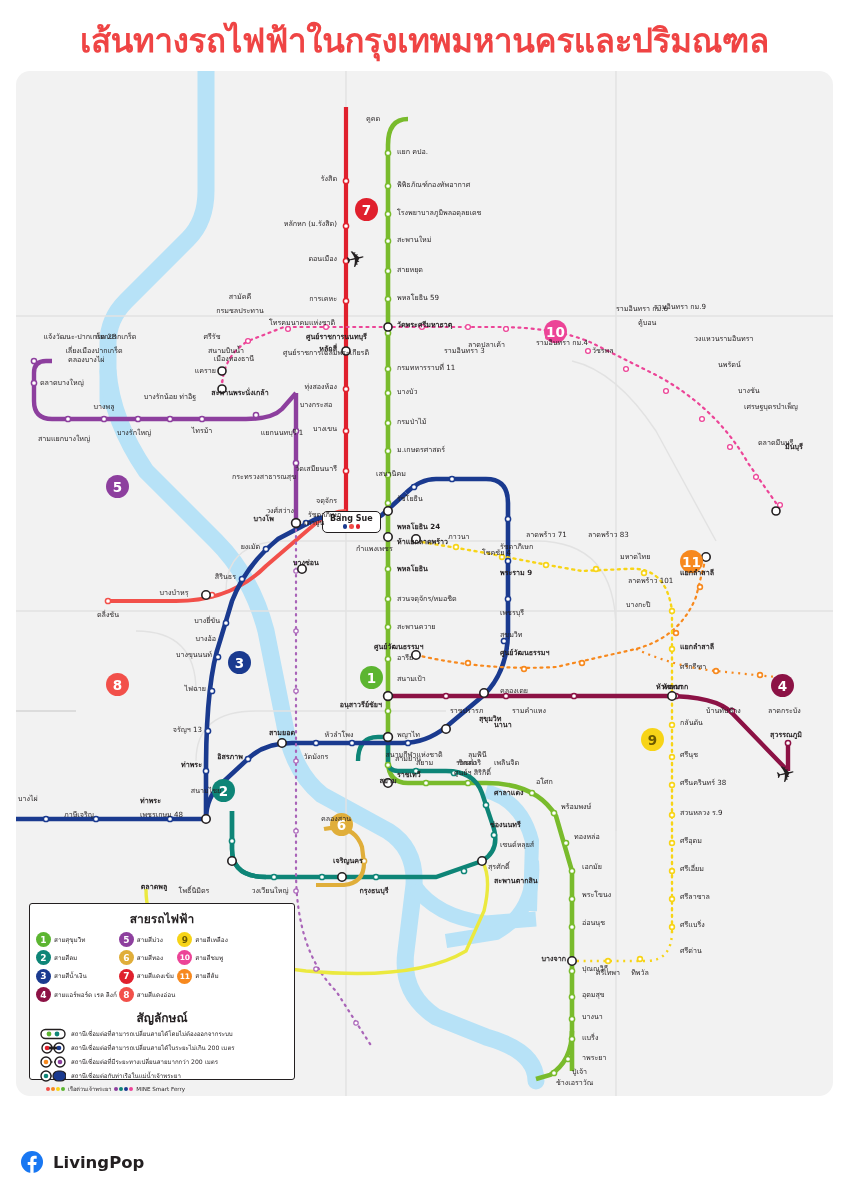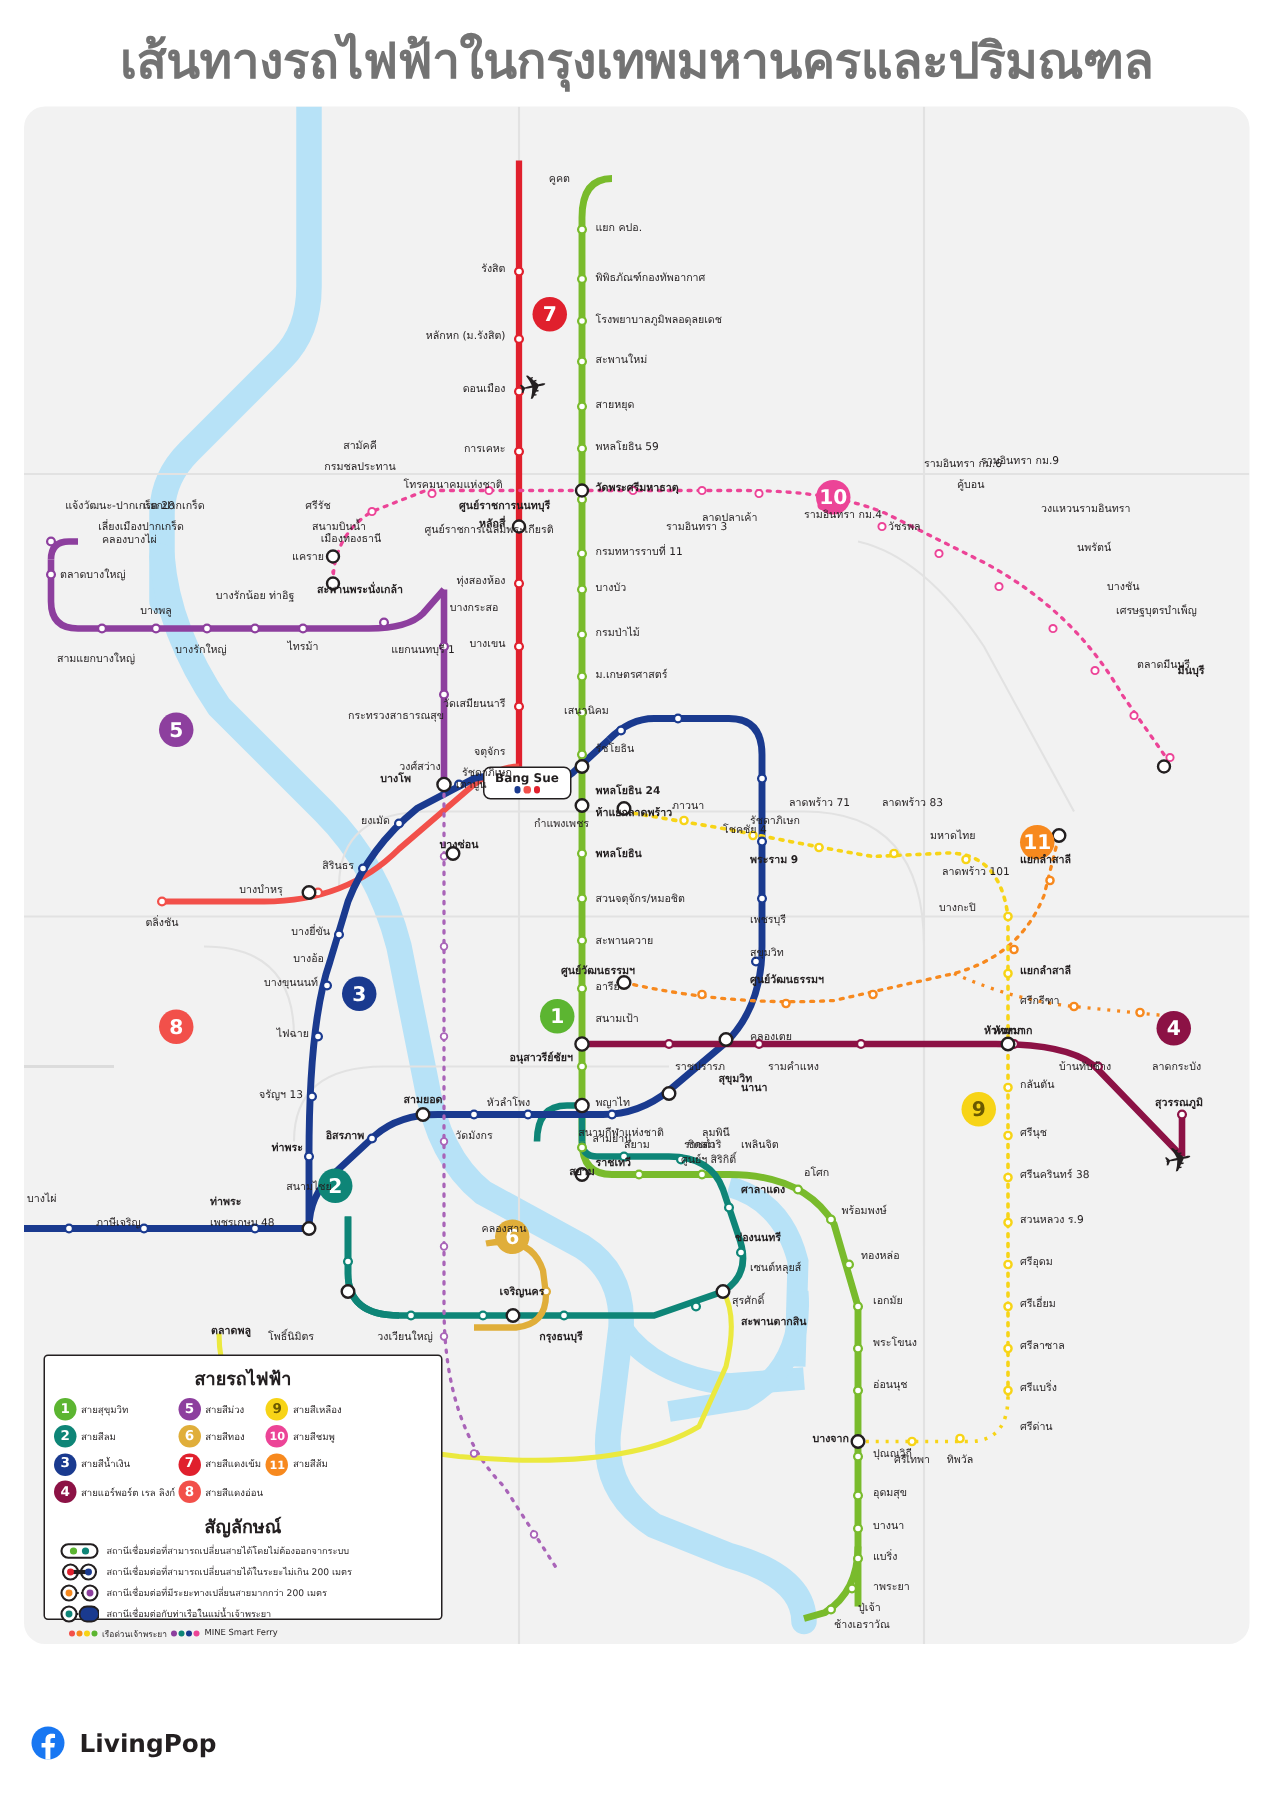--- a/index.html
+++ b/index.html
@@ -1,19 +1,19 @@
 <!DOCTYPE html>
 <html><head>
 <meta charset="utf-8">
 <style>
   html,body{margin:0;padding:0;background:#ffffff;}
   body{width:849px;height:1200px;position:relative;overflow:hidden;
        font-family:"DejaVu Sans","Liberation Sans",sans-serif;}
   #title{position:absolute;left:0;top:14px;width:849px;text-align:center;
-         font-size:33px;font-weight:bold;color:#737373;letter-spacing:-.3px;
+         font-size:33px;font-weight:bold;color:#ef4444;letter-spacing:-.3px;
          font-family:"DejaVu Sans",sans-serif;}
   #map{position:absolute;left:16px;top:71px;width:817px;height:1025px;
        background:#f2f2f2;border-radius:14px;overflow:hidden;}
   svg.layer{position:absolute;left:0;top:0;width:817px;height:1025px;}
   .lbl{position:absolute;font-size:7.1px;color:#231f20;white-space:nowrap;
        line-height:8.4px;font-family:"DejaVu Sans",sans-serif;}
   .lbl.b{font-weight:bold;}
   .lbl.r{transform:translateX(-100%);}
   .lbl.c{transform:translateX(-50%);}
   .num{position:absolute;border-radius:50%;color:#fff;font-weight:bold;

